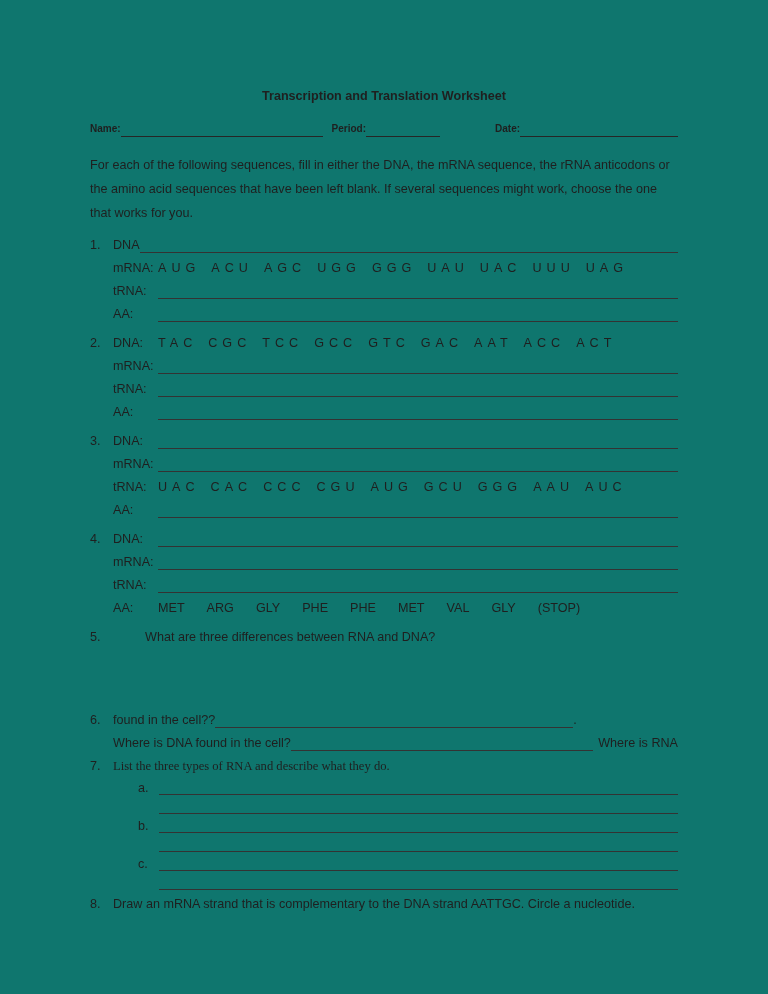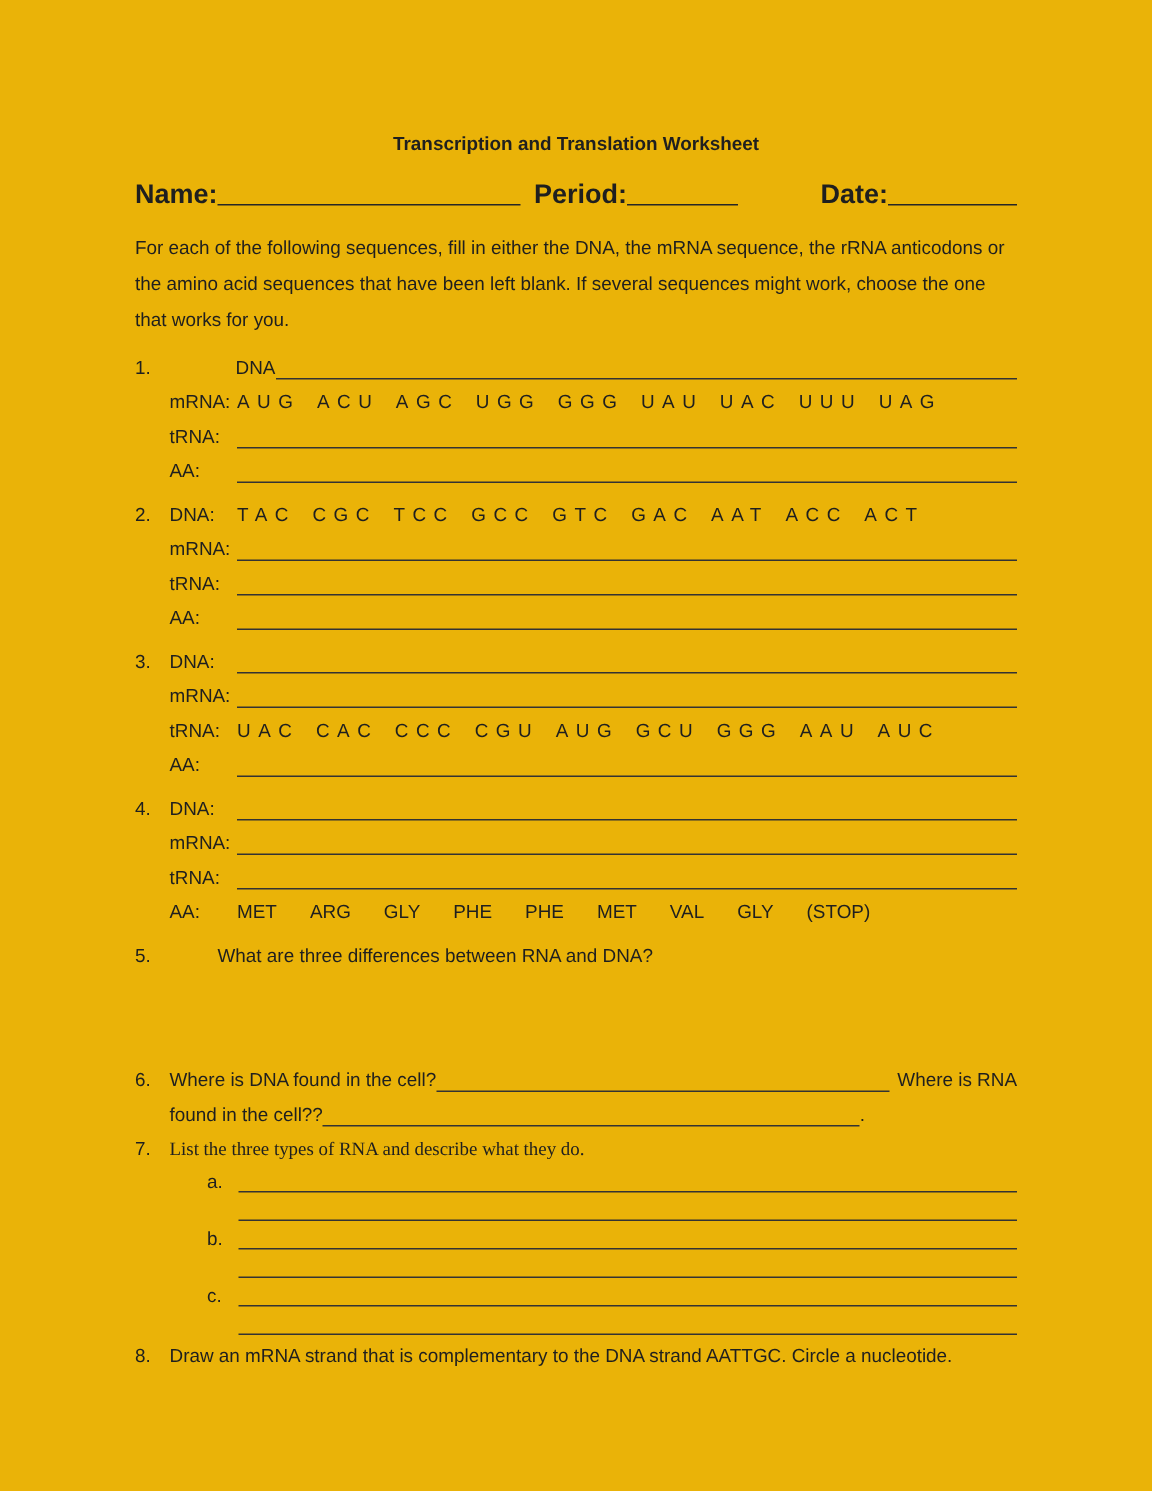--- a/index.html
+++ b/index.html
@@ -1,54 +1,54 @@
 <!DOCTYPE html>
 <html><head>
 <meta charset="utf-8">
 <style>
   html,body { margin:0; padding:0; background:#e9e9e9; }
   .page {
     position:relative;
     width:768px; height:994px;
     margin:0 auto;
-    background:#eab308;
+    background:#0f766e;
     font-family:"Liberation Sans", sans-serif;
     color:#1f1f1f;
     overflow:hidden;
   }
   .content {
     position:absolute; left:90px; top:88px; width:588px;
   }
   .title {
     text-align:center; font-weight:bold; font-size:12.6px;
     margin:0 0 17px 0; line-height:16px;
   }
   
   .header-row {
     display:flex; align-items:flex-end;
-    font-weight:bold; font-size:18px; line-height:16px;
+    font-weight:bold; font-size:10px; line-height:16px;
     margin-bottom:16px;
   }
   .hblank { border-bottom:1.4px solid #262626; height:12px; }
   .hblank.name   { width:202px; }
   .hgap1 { width:9px; }
   .hblank.period { width:74px; }
   .hgap2 { width:55px; }
   .hblank.date   { flex:1; }
   
   .intro {
     font-size:12.6px; line-height:24px; margin:12px 0 9px 0;
   }
   
   .q { display:flex; font-size:12.6px; margin-bottom:6px; }
   .qnum { width:23px; flex:none; line-height:23px; }
   .qbody { flex:1; min-width:0; }
   .seqrow { display:flex; height:23px; line-height:23px; }
   .slabel { flex:none; min-width:45px; }
-  .slabel.nomin { min-width:0;margin-left:44px; }
+  .slabel.nomin { min-width:0; }
   .blank {
     flex:1; align-self:flex-end;
     border-bottom:1.3px solid #333333;
     height:4px; margin-bottom:4px;
   }
   .blank.q6b { flex:0 0 358px; }
   
   .seq { white-space:nowrap; overflow:hidden; }
   .seq .codon { letter-spacing:5px; margin-right:11px; }
   .seq.aa .codon { letter-spacing:0; margin-right:22px; }
@@ -182,29 +182,29 @@
       <div class="qbody">
         <div class="nowrap" style="line-height:23px;margin-left:32px;">What are three differences between RNA and DNA?</div>
         <div class="q5-space"></div>
       </div>
     </div>
 
     <div class="q tight">
       <span class="qnum">6.</span>
       <div class="qbody">
         <div class="inline-row">
-          <span class="lead nowrap">Where is DNA found in the cell?</span>
-          <span class="blank"></span>
-          <span class="tail nowrap">Where is RNA</span>
-        </div>
-        <div class="inline-row">
           <span class="lead nowrap">found in the cell??</span>
           <span class="blank q6b"></span>
           <span class="lead">.</span>
         </div>
+        <div class="inline-row">
+          <span class="lead nowrap">Where is DNA found in the cell?</span>
+          <span class="blank"></span>
+          <span class="tail nowrap">Where is RNA</span>
+        </div>
       </div>
     </div>
 
     <div class="q tight">
       <span class="qnum">7.</span>
       <div class="qbody">
         <div class="q7-text nowrap">List the three types of RNA and describe what they do.</div>
 
         <div class="sub">
           <span class="sletter">a.</span>

